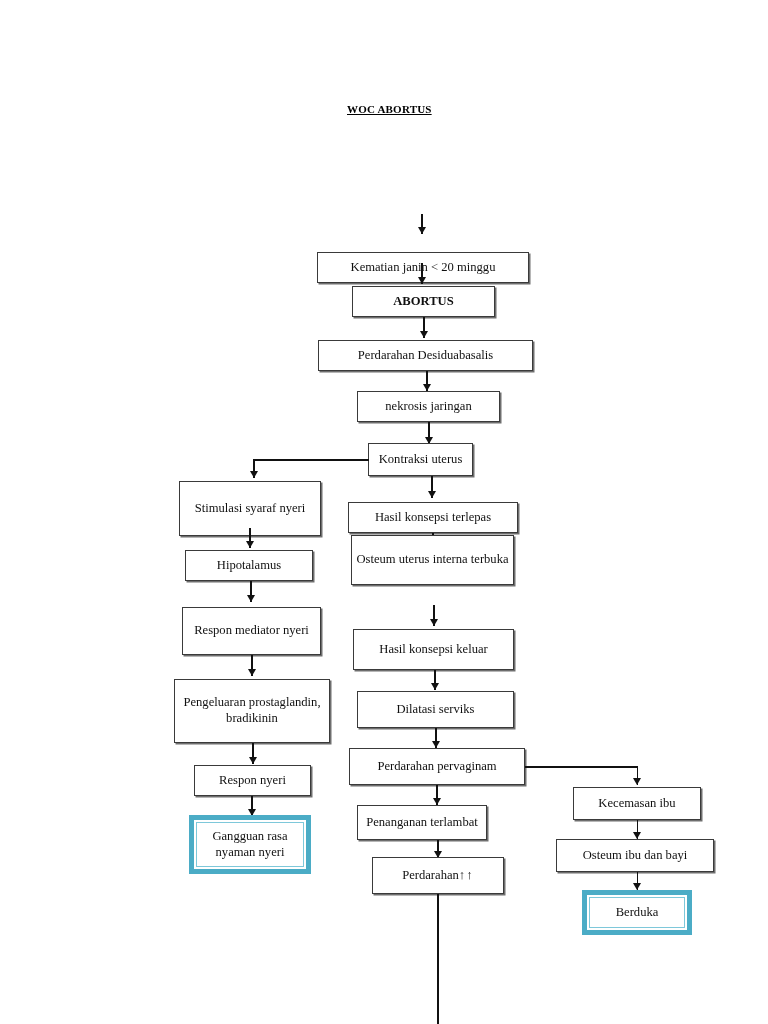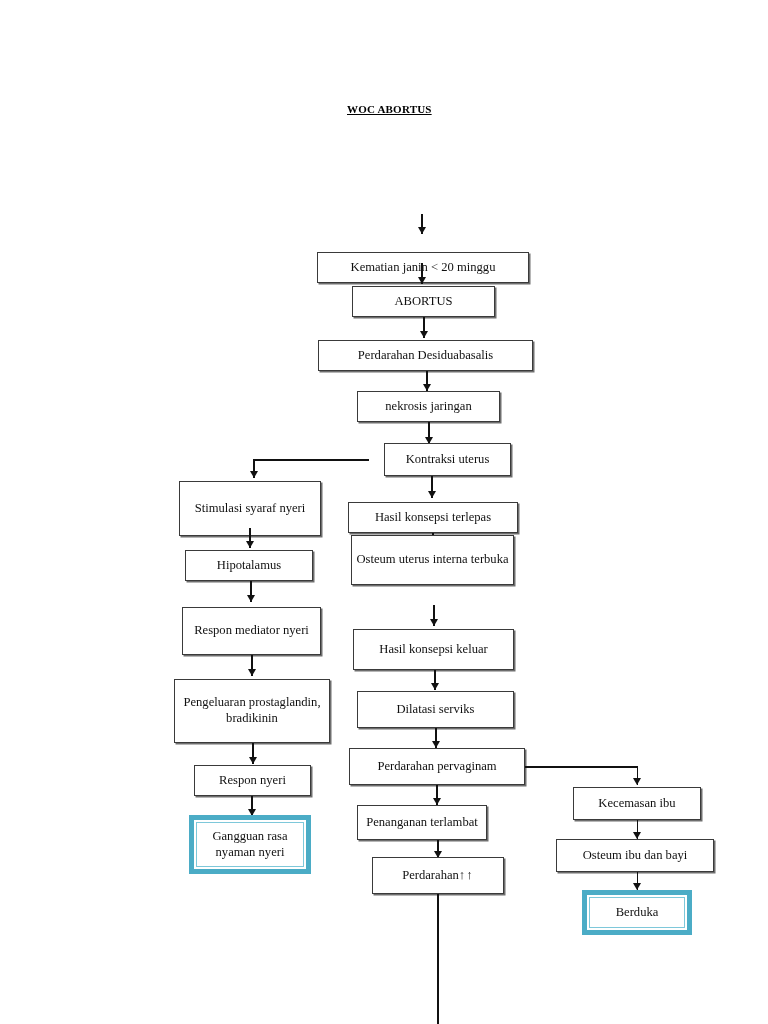--- a/index.html
+++ b/index.html
@@ -90,39 +90,39 @@
 
   <div class="conn v" style="left:421px; top:214px; height:20px;"></div>
   <div class="arrow-down" style="left:417.5px; top:227px;"></div>
 
   <div class="node shadowed" style="left:317px; top:232px; width:212px; height:31px;margin-top:20px;">
     <span class="label">Kematian janin &lt; 20 minggu</span>
   </div>
   <div class="conn v" style="left:421px; top:263px; height:21px;"></div>
   <div class="arrow-down" style="left:417.5px; top:277px;"></div>
 
-  <div class="node shadowed" style="left:352px; top:286px; width:143px; height:31px;">
+  <div class="node shadowed" style="left:352px; top:286px; width:143px; height:31px;font-weight:bold;">
     <span class="label">ABORTUS</span>
   </div>
   <div class="conn v" style="left:423px; top:317px; height:21px;"></div>
   <div class="arrow-down" style="left:419.5px; top:331px;"></div>
 
   <div class="node shadowed" style="left:318px; top:340px; width:215px; height:31px;">
     <span class="label">Perdarahan Desiduabasalis</span>
   </div>
   <div class="conn v" style="left:426px; top:371px; height:20px;"></div>
   <div class="arrow-down" style="left:422.5px; top:384px;"></div>
 
   <div class="node shadowed" style="left:357px; top:391px; width:143px; height:31px;">
     <span class="label">nekrosis jaringan</span>
   </div>
   <div class="conn v" style="left:428px; top:422px; height:22px;"></div>
   <div class="arrow-down" style="left:424.5px; top:437px;"></div>
 
-  <div class="node shadowed" style="left:384px; top:443px; width:127px; height:33px;">
+  <div class="node shadowed" style="left:368px; top:443px; width:105px; height:33px;">
     <span class="label">Kontraksi uterus</span>
   </div>
 
   <div class="conn h" style="left:253px; top:459px; width:116px;"></div>
   <div class="conn v" style="left:253px; top:459px; height:19px;"></div>
   <div class="arrow-down" style="left:249.5px; top:471px;"></div>
 
   <div class="conn v" style="left:431px; top:476px; height:22px;"></div>
   <div class="arrow-down" style="left:427.5px; top:491px;"></div>
 

